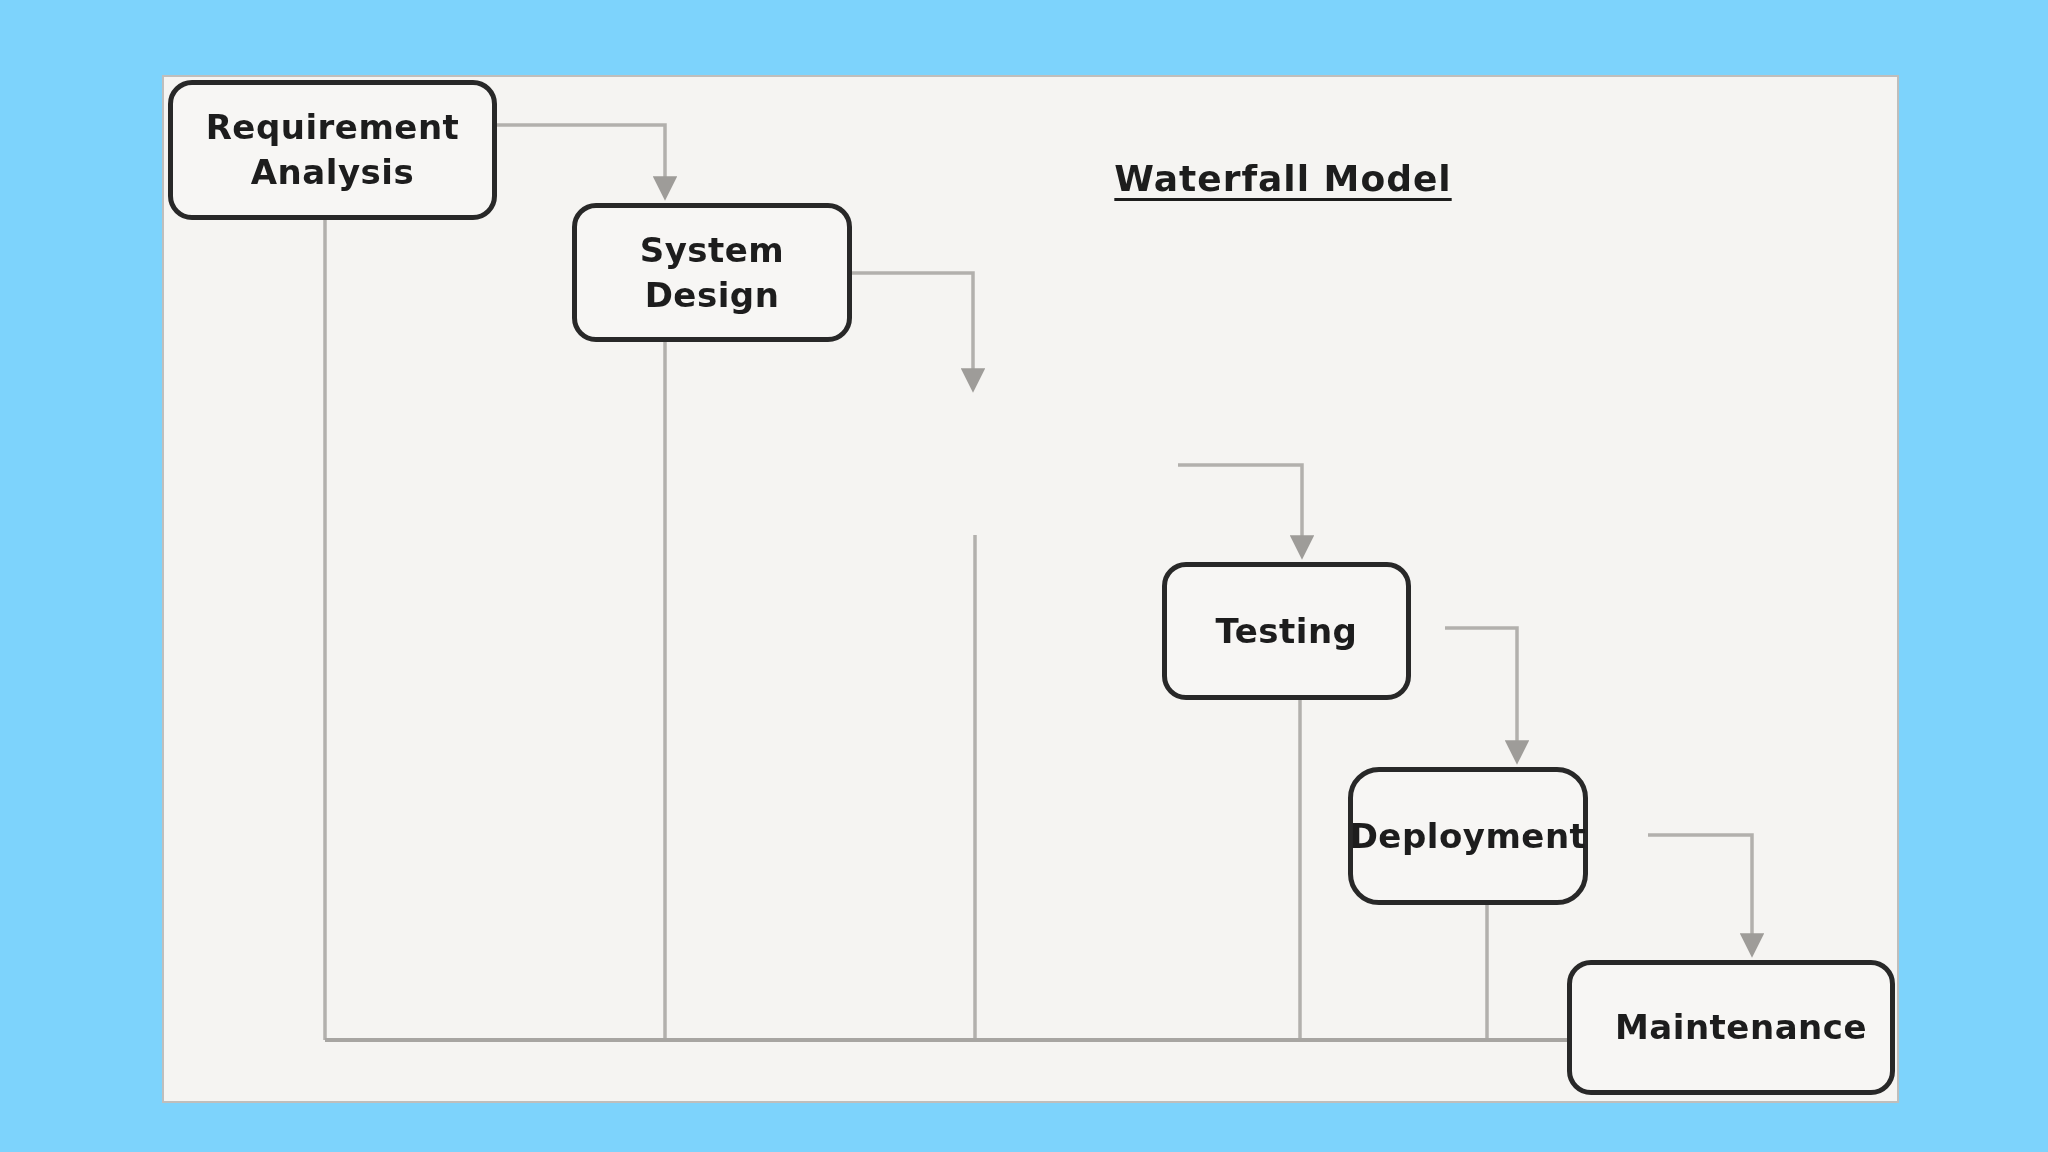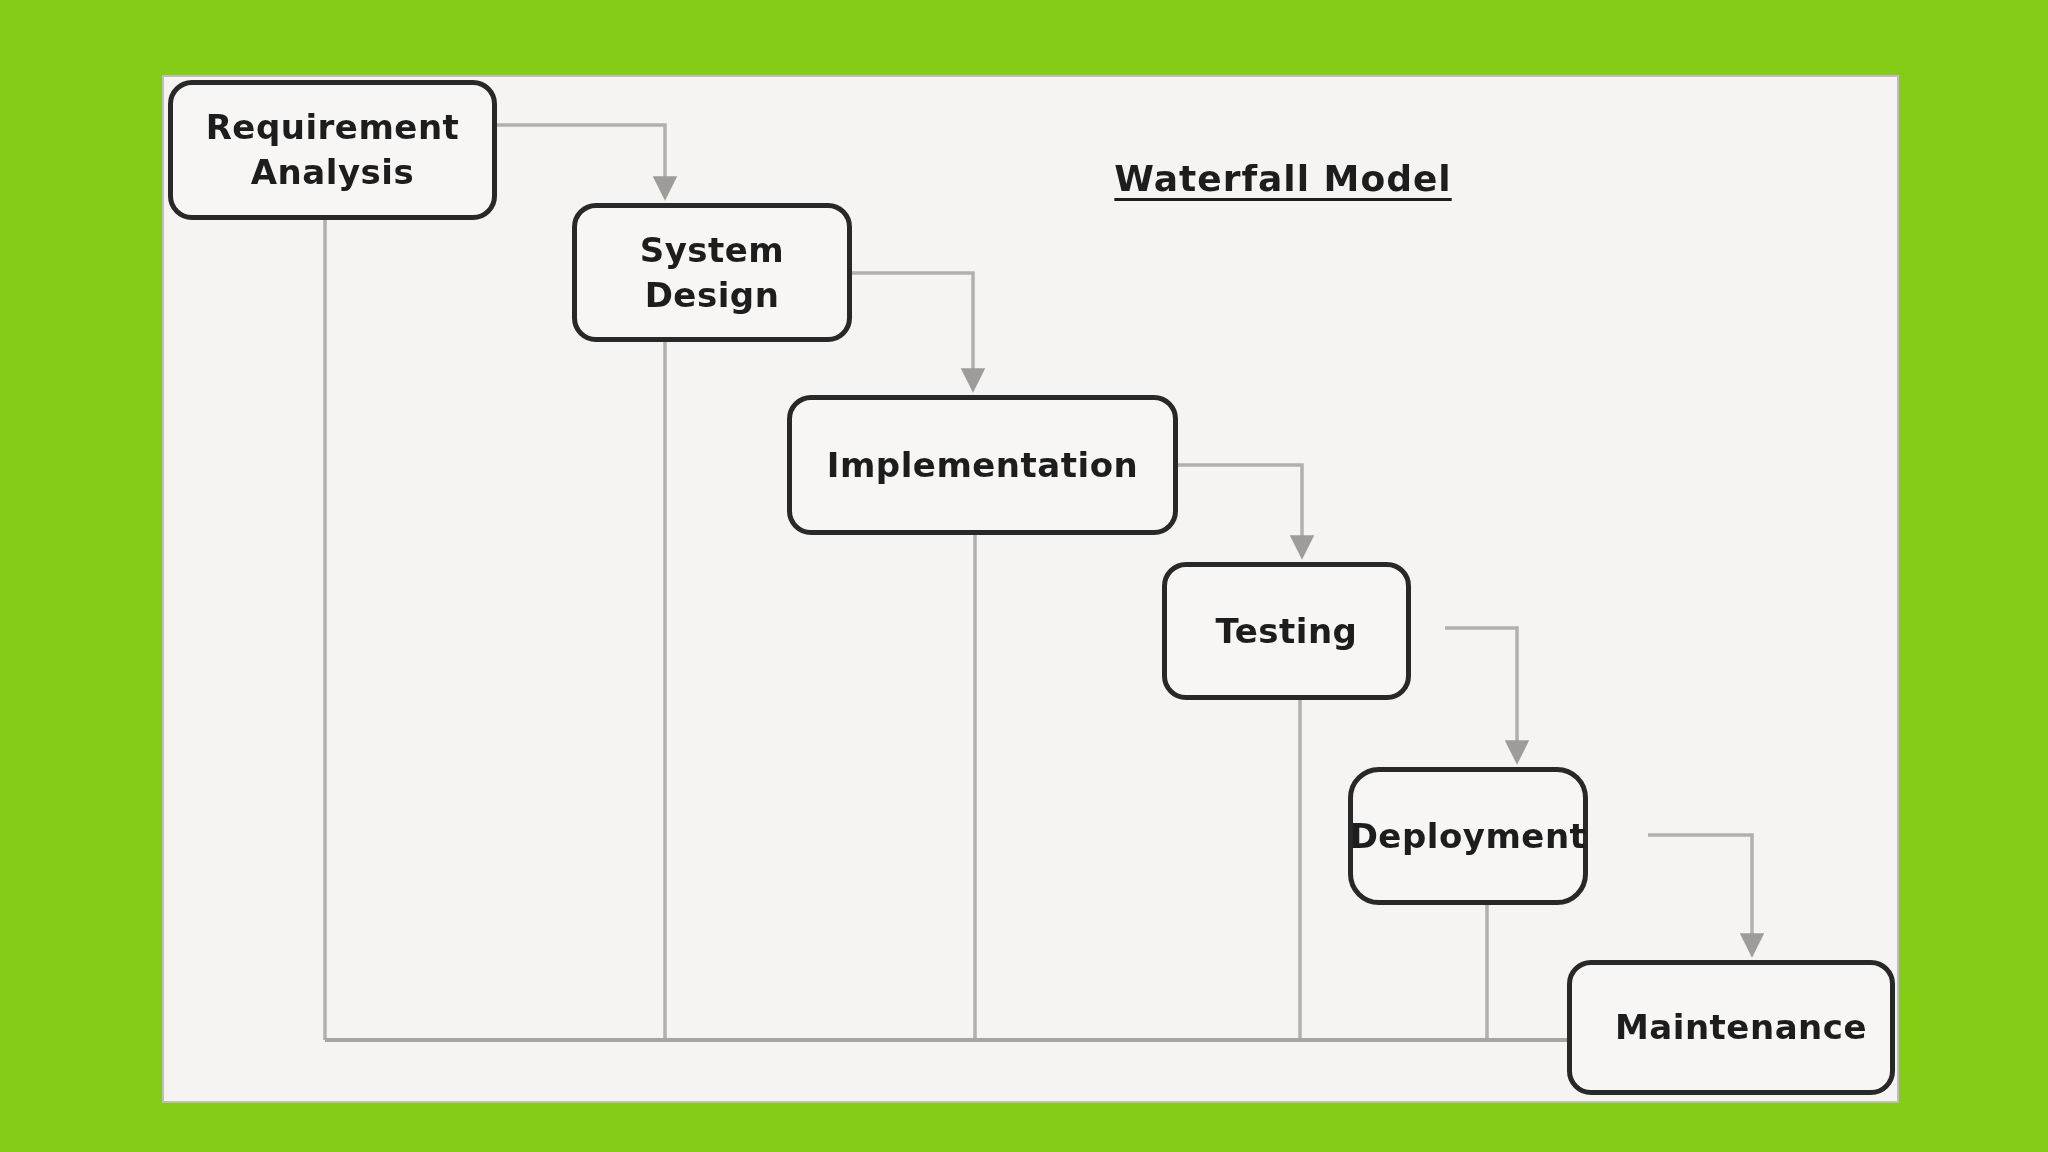--- a/index.html
+++ b/index.html
@@ -1,20 +1,20 @@
 <!DOCTYPE html>
 <html><head>
 <meta charset="utf-8">
 <style>
   html, body { margin: 0; padding: 0; background: #ffffff; }
   #canvas {
     position: relative;
     width: 2048px;
     height: 1152px;
-    background: #84cc16;
+    background: #7dd3fc;
     font-family: "DejaVu Sans", "Liberation Sans", sans-serif;
     overflow: hidden;
   }
   #frame {
     position: absolute;
     left: 162px; top: 75px;
     width: 1737px; height: 1028px;
     background: #f5f4f2;
     border: 2px solid #bfbebc;
     box-sizing: border-box;
@@ -93,21 +93,20 @@
 
     <path d="M325,1040 L1567,1040" fill="none" stroke="#a7a5a2" stroke-width="4"></path>
   </svg>
 
   <div class="stage" id="box-requirement-analysis">Requirement
 Analysis</div>
 
   <div class="stage" id="box-system-design">System
 Design</div>
 
-  <div class="stage" id="box-implementation">Implementation</div>
 
   <div class="stage" id="box-testing">Testing</div>
 
   <div class="stage" id="box-deployment">Deployment</div>
 
   <div class="stage" id="box-maintenance">Maintenance</div>
 
   <div id="diagram-title">Waterfall Model</div>
 
 </div>

